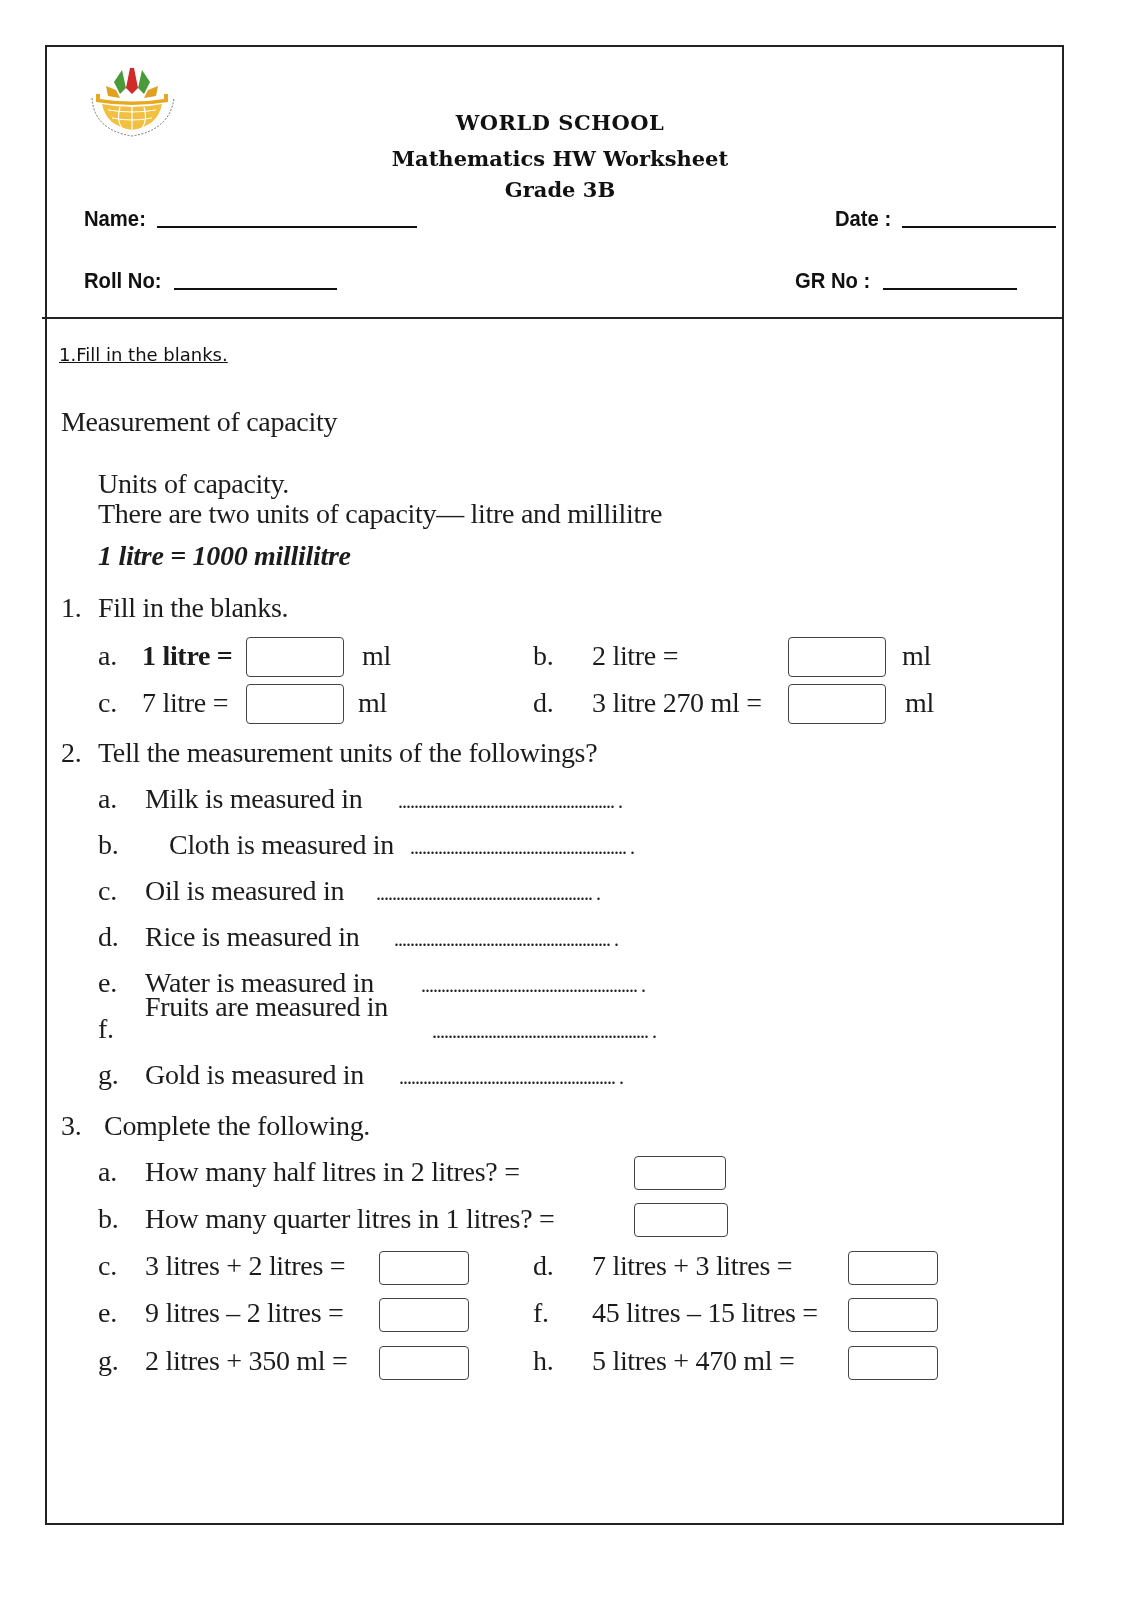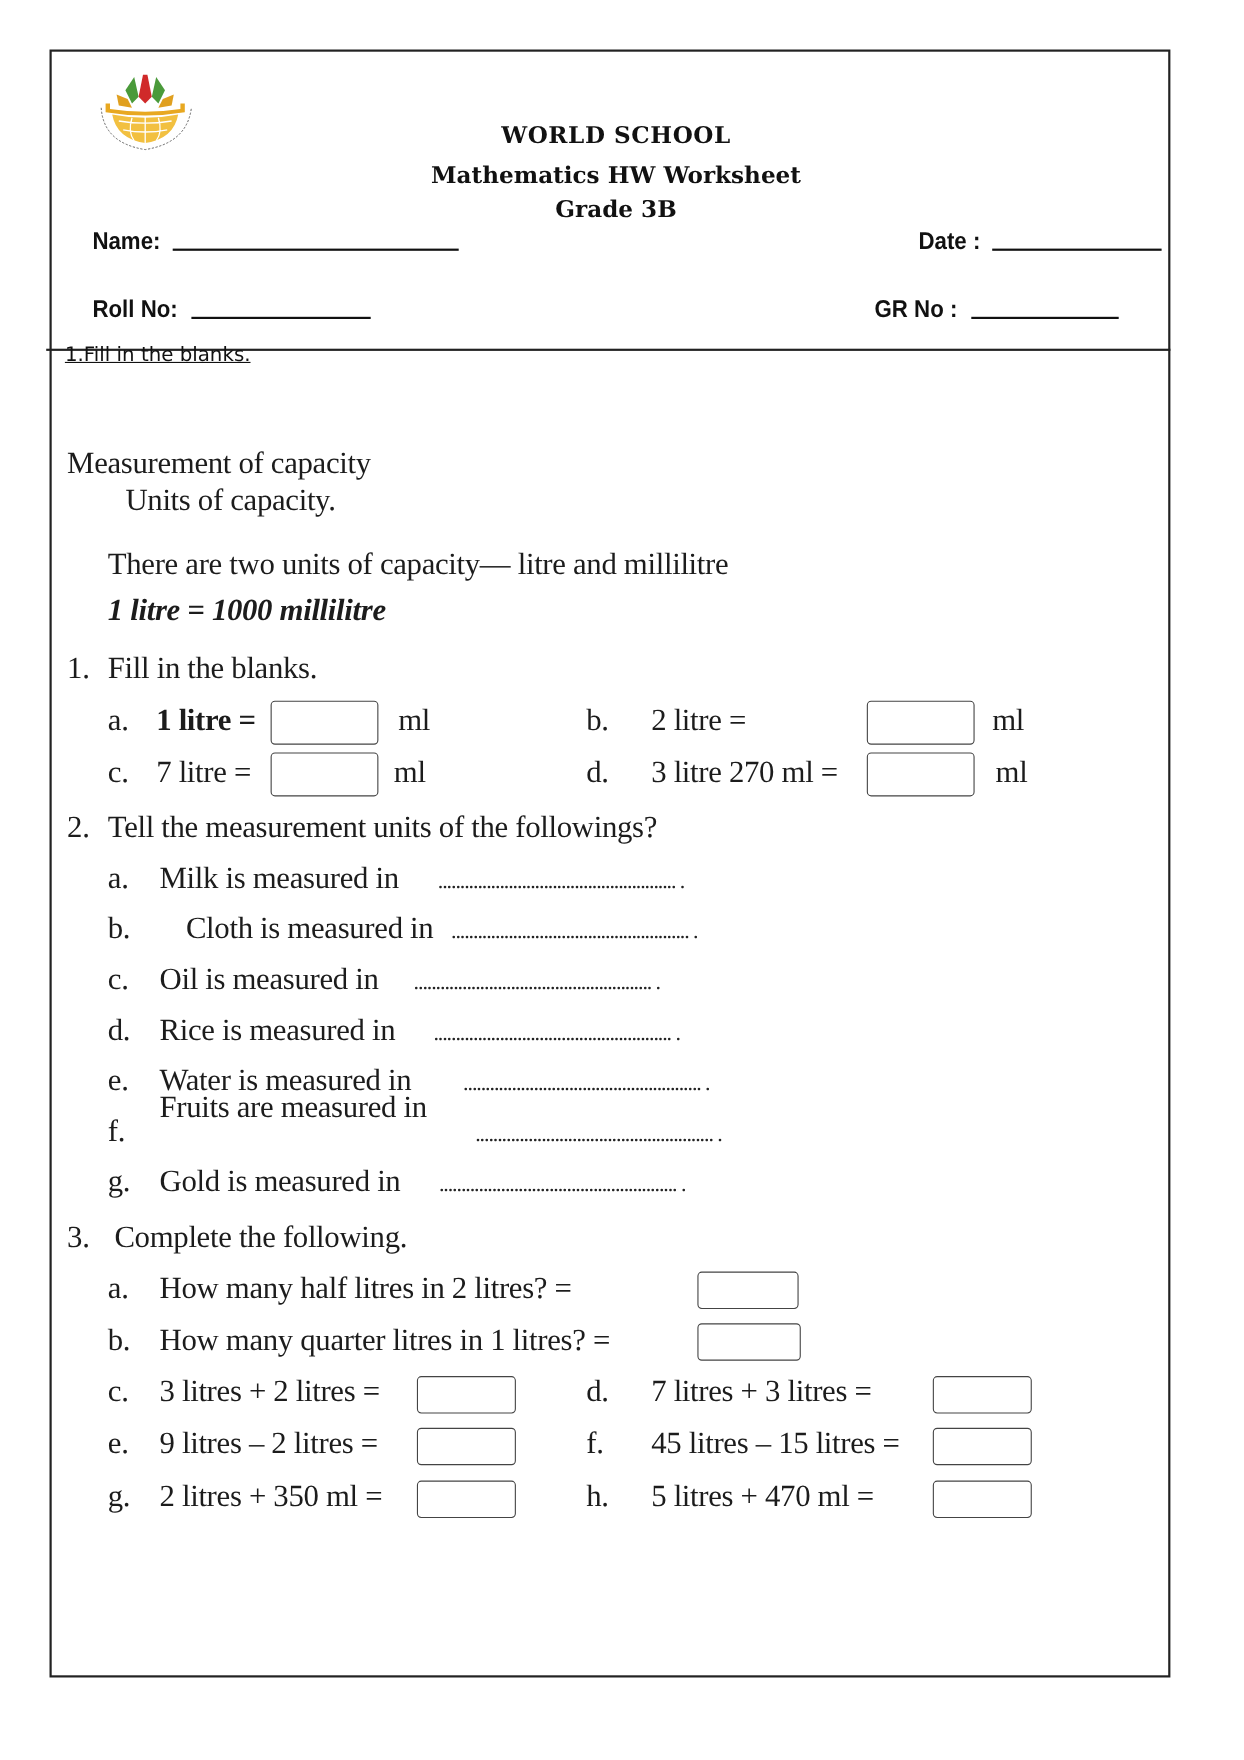--- a/index.html
+++ b/index.html
@@ -32,21 +32,21 @@
     .f-name { left: 84px; top: 206px; }
     .f-name .blank { width: 260px; }
     .f-date { left: 795px; top: 206px; margin-left: 40px; }
     .f-date .blank { width: 154px; }
     .f-roll { left: 84px; top: 268px; }
     .f-roll .blank { width: 163px; }
     .f-gr { left: 795px; top: 268px; }
     .f-gr .blank { width: 134px; }
 
     .instr {
-      position: absolute; left: 59px; top: 312px; font-family: "DejaVu Sans", sans-serif;
+      position: absolute; left: 59px; top: 344px; font-family: "DejaVu Sans", sans-serif;
       font-size: 18px; text-decoration: underline; color: #111;
     }
 
     .txt { position: absolute; font-size: 28px; white-space: nowrap; color: #1c1c1c; letter-spacing: -0.3px; }
     .italic-bold { font-style: italic; font-weight: bold; }
 
     .box {
       position: absolute; border: 1.5px solid #444; border-radius: 4px; background: #fff;
     }
 
@@ -89,21 +89,21 @@
   <span class="blank"></span>
 </div>
 <div class="field f-gr">
   <span class="label">GR No :</span>
   <span class="blank"></span>
 </div>
 
 <div class="instr">1.Fill in the blanks.</div>
 
 <div class="txt" style="left:61px; top:406px;">Measurement of capacity</div>
-<div class="txt" style="left:98px; top:440px;margin-left:16px;">Units of capacity.</div>
+<div class="txt" style="left:98px; top:468px;">Units of capacity.</div>
 <div class="txt" style="left:98px; top:498px;">There are two units of capacity— litre and millilitre</div>
 <div class="txt italic-bold" style="left:98px; top:540px;">1 litre = 1000 millilitre</div>
 
 <div class="txt" style="left:61px; top:592px;">1.</div>
 <div class="txt" style="left:98px; top:592px;">Fill in the blanks.</div>
 
 <div class="txt" style="left:98px; top:640px;">a.</div>
 <div class="txt" style="left:142px; top:640px;font-weight:bold;">1 litre =</div>
 <div class="box" style="left:246px; top:637px; width:98px; height:40px;"></div>
 <div class="txt" style="left:362px; top:640px;">ml</div>

